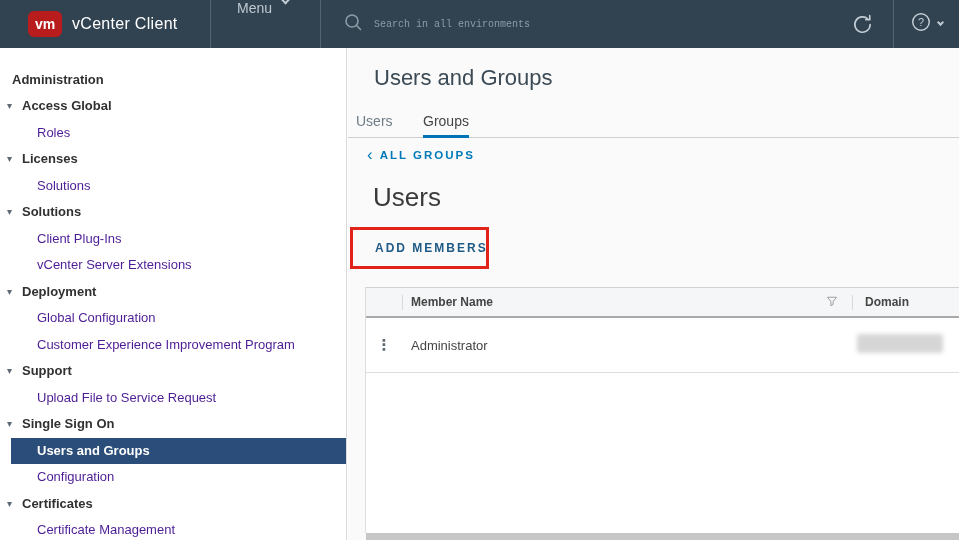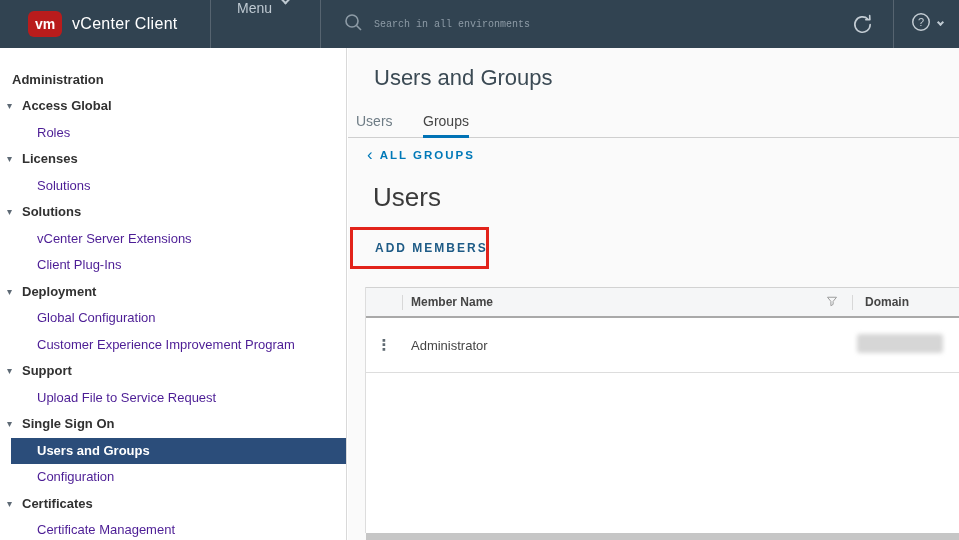--- a/index.html
+++ b/index.html
@@ -112,22 +112,22 @@
   <div class="side-section">
     <span class="caret">▾</span>
     <span>Licenses</span>
   </div>
   <div class="side-item">Solutions</div>
 
   <div class="side-section">
     <span class="caret">▾</span>
     <span>Solutions</span>
   </div>
+  <div class="side-item">Client Plug-Ins</div>
   <div class="side-item">vCenter Server Extensions</div>
-  <div class="side-item">Client Plug-Ins</div>
 
   <div class="side-section">
     <span class="caret">▾</span>
     <span>Deployment</span>
   </div>
   <div class="side-item">Global Configuration</div>
   <div class="side-item">Customer Experience Improvement Program</div>
 
   <div class="side-section">
     <span class="caret">▾</span>

